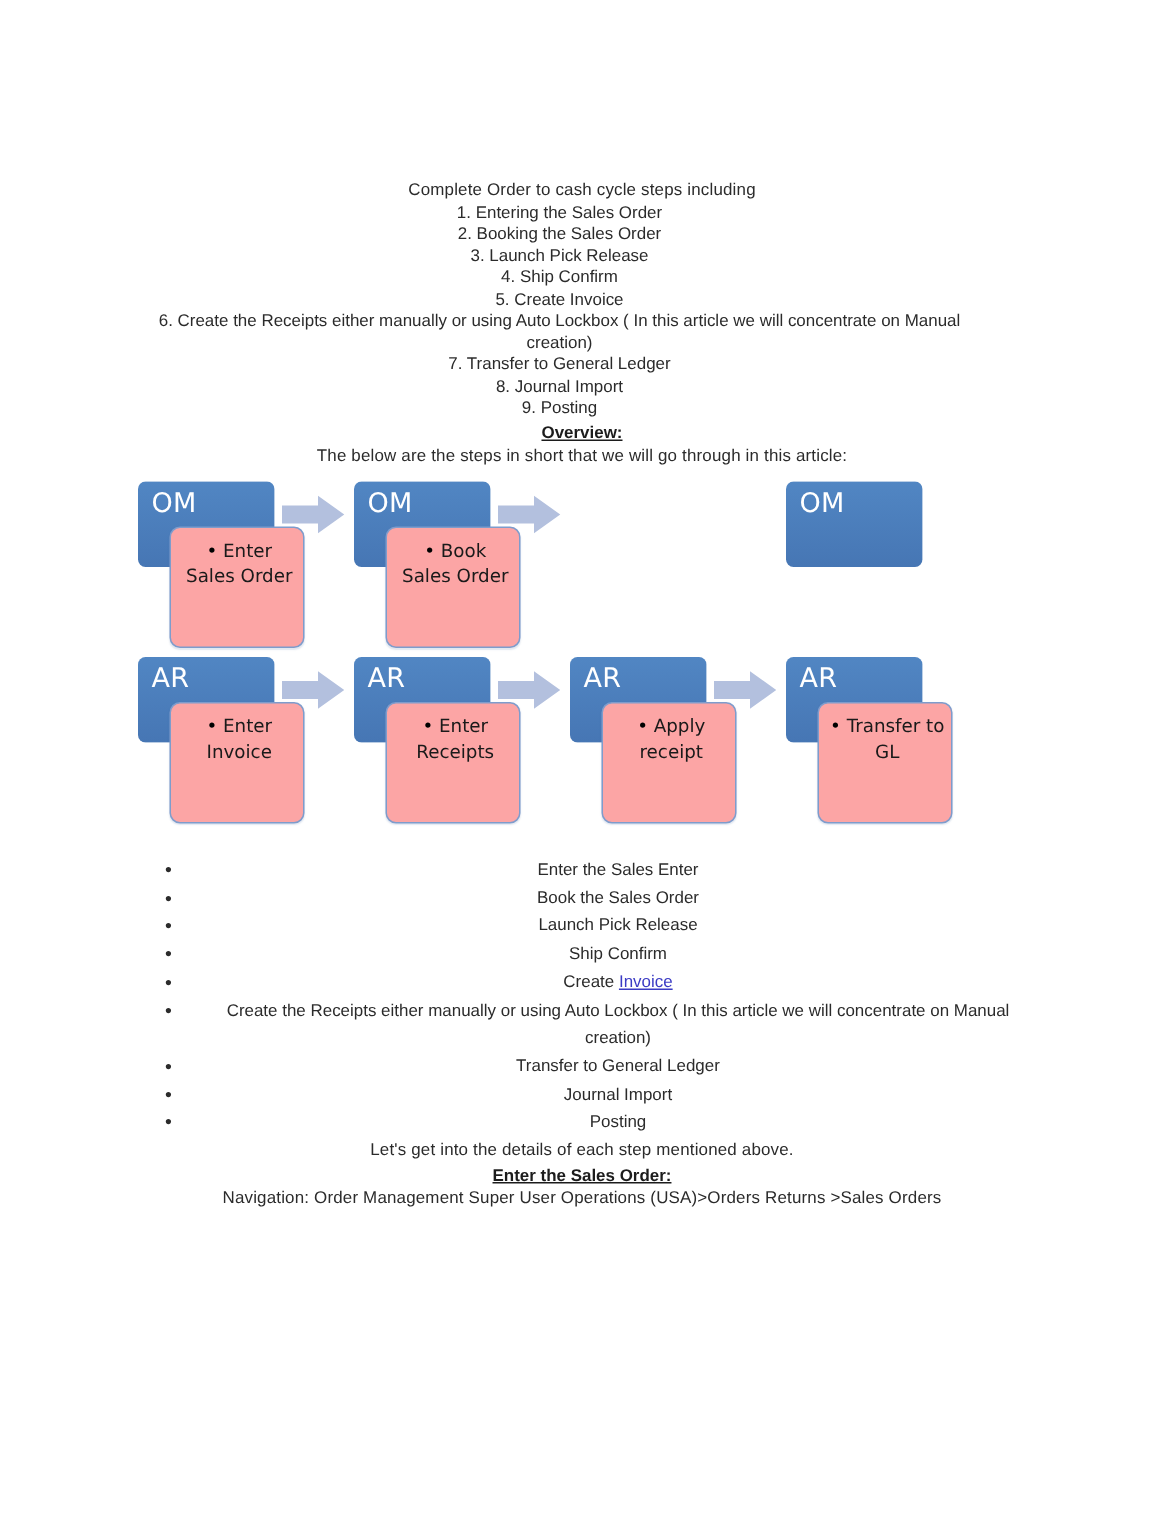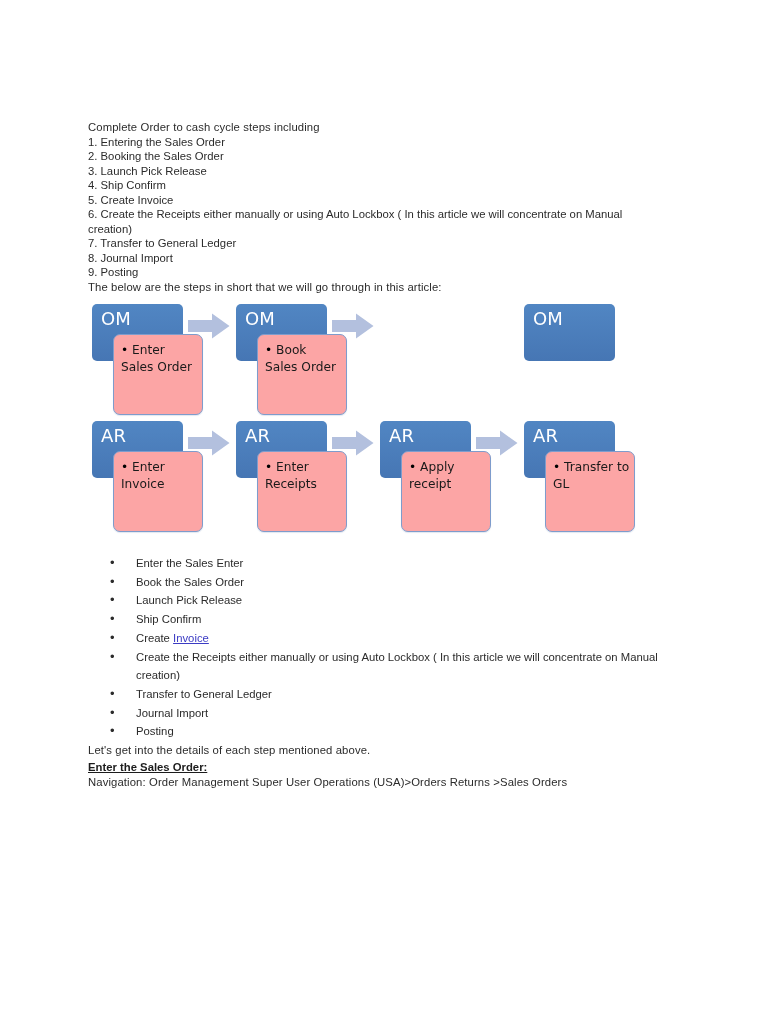--- a/index.html
+++ b/index.html
@@ -15,20 +15,21 @@
     font-family: "Liberation Sans", sans-serif;
     color: #262626;
     overflow: hidden;
   }
   .page {
     position: absolute;
     left: 0; top: 0;
     width: 768px;
     height: 1024px;
     background: #ffffff;
+    text-align: center;
   }
   .content {
     position: absolute;
     left: 88px;
     top: 120px;
     width: 600px;
   }
   .line {
     font-size: 11.3px;
     line-height: 14.5px;
@@ -169,20 +170,23 @@
       <div class="wrapline">2. Booking the Sales Order</div>
       <div class="wrapline">3. Launch Pick Release</div>
       <div class="wrapline">4. Ship Confirm</div>
       <div class="wrapline">5. Create Invoice</div>
       <div class="wrapline">6. Create the Receipts either manually or using Auto Lockbox ( In this article we will concentrate on Manual creation)</div>
       <div class="wrapline">7. Transfer to General Ledger</div>
       <div class="wrapline">8. Journal Import</div>
       <div class="wrapline">9. Posting</div>
     </div>
 
+    <div class="heading-wrap">
+      <span class="heading-ul">Overview:</span>
+    </div>
     <div class="line">The below are the steps in short that we will go through in this article:</div>
 
     <div class="diagram">
       <div class="proc-row" id="row0" style="top:0px;">
           <div class="proc-cell" style="left: 0px;">
             <div class="proc-head">
               <div class="proc-head-label">OM</div>
             </div>
             <div class="proc-card">
               <div class="proc-card-text"><span class="bullet">•</span> Enter Sales Order</div>

